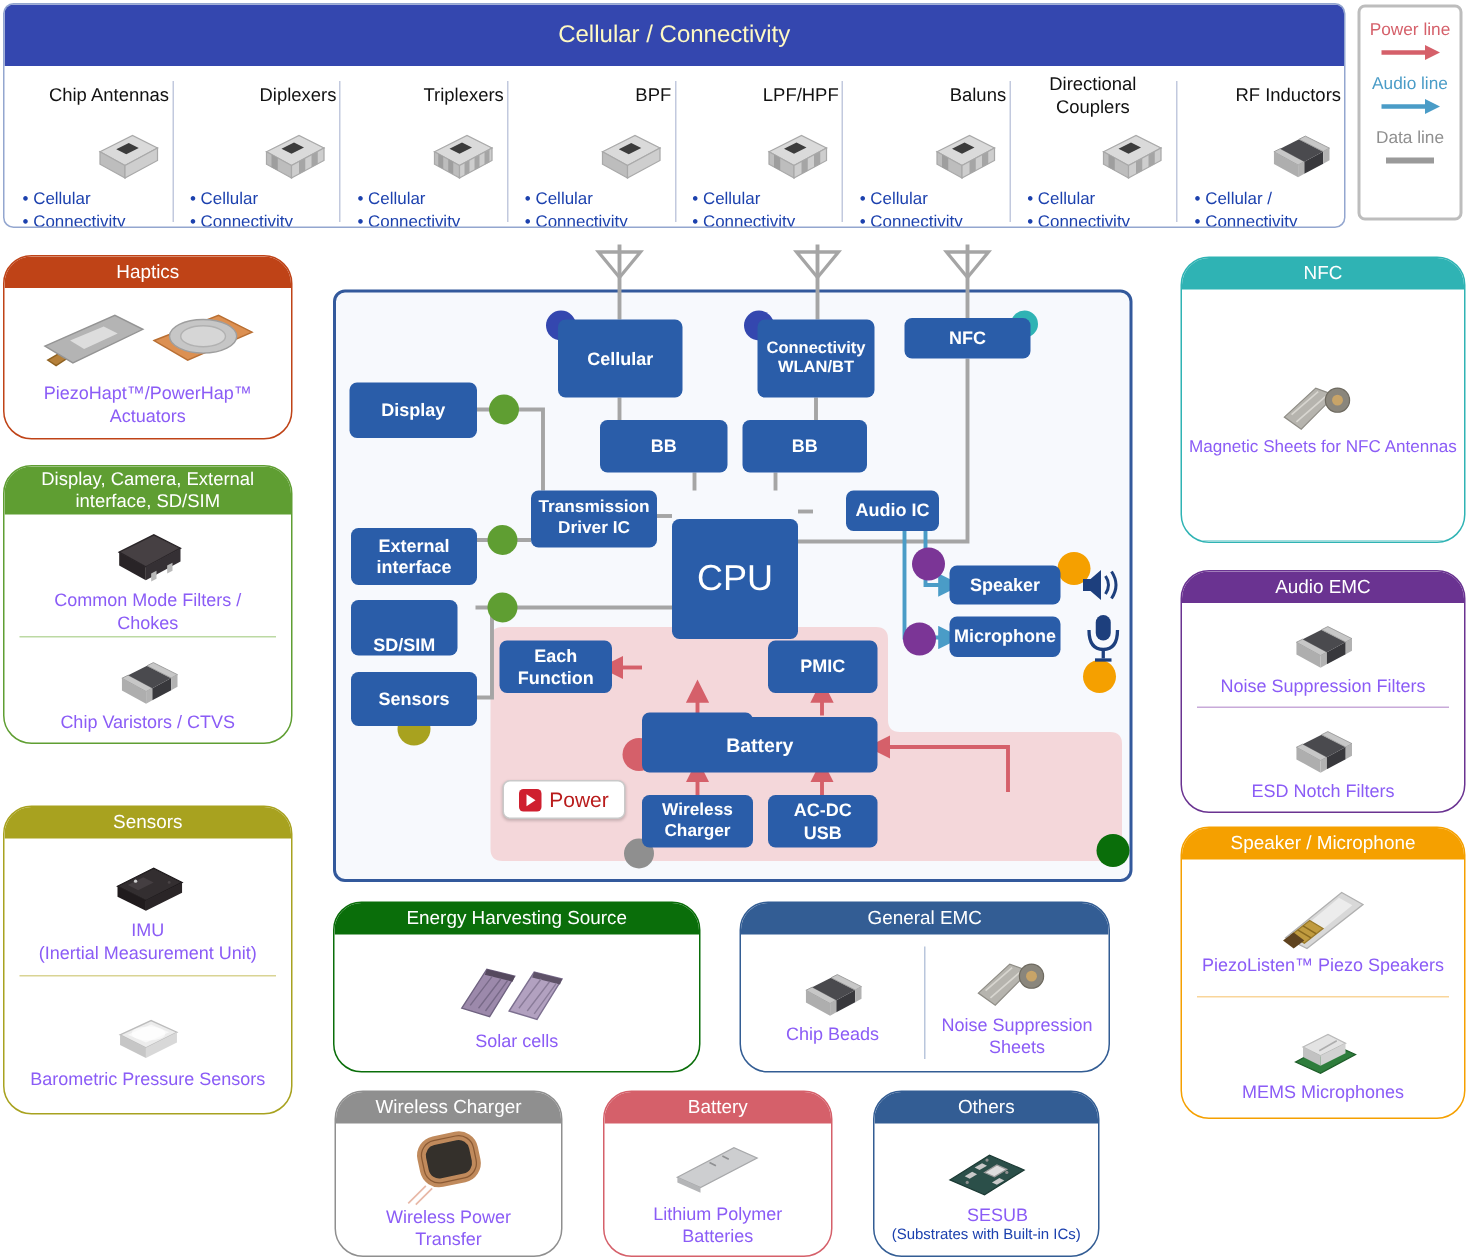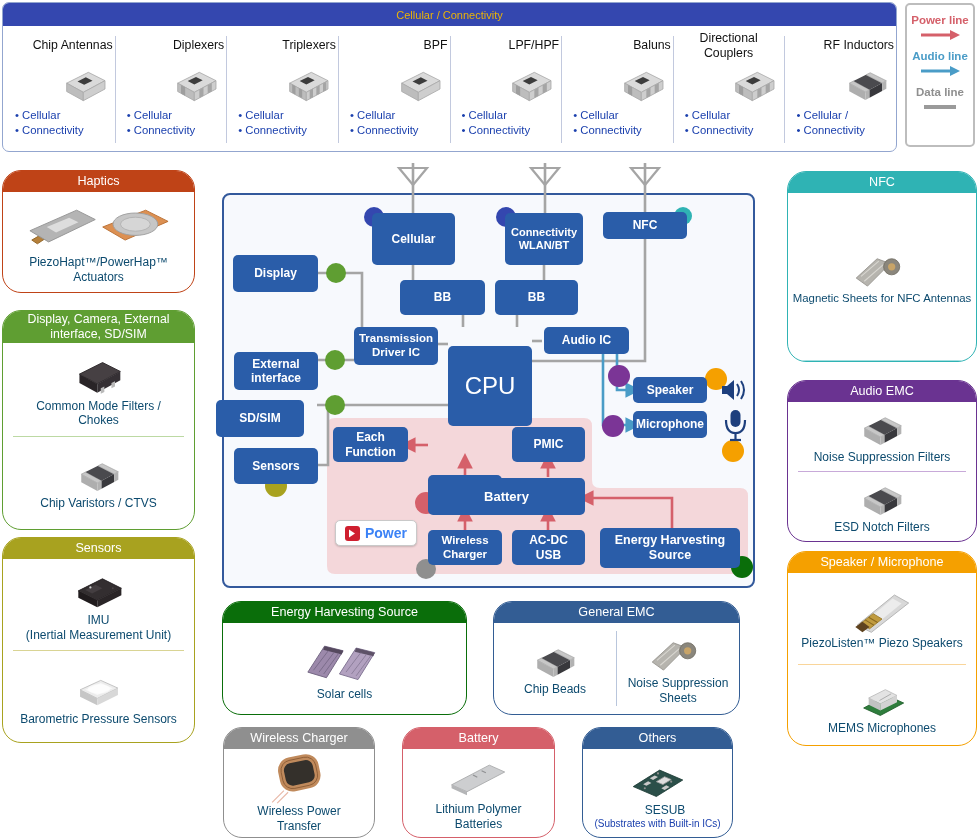--- a/index.html
+++ b/index.html
@@ -16,52 +16,52 @@
   .theme-genemc{--th:#335d94;--thl:#aebfd9;}
   .theme-wireless{--th:#8f8f8f;--thl:#d2d2d2;}
   .theme-battery{--th:#d5606a;--thl:#eebabe;}
   .theme-others{--th:#335d94;--thl:#aebfd9;}
 
   .preline{white-space:pre-line;}
 
   
   .top-strip{position:absolute;left:2px;top:2px;width:893px;height:148px;
     border:1.5px solid #93a6cf;border-radius:7px;background:#fff;display:flex;flex-direction:column;overflow:hidden;}
-  .ts-header{height:23px;background:#3447af;color:#eab308;font-size:11px;
+  .ts-header{height:41px;background:#3447af;color:#fef9c3;font-size:16px;
     display:flex;align-items:center;justify-content:center;flex:none;}
   .ts-body{flex:1;display:flex;}
   .ts-cell{flex:1;position:relative;display:flex;flex-direction:column;align-items:flex-end;padding-top:5px;}
   .ts-cell + .ts-cell::before{content:"";position:absolute;left:0;top:10px;bottom:8px;width:1px;background:#c2c9de;}
   .ts-title{font-size:12.3px;color:#111;text-align:center;line-height:1.15;height:29px;
     display:flex;align-items:center;justify-content:center;padding:0 2px;}
   .ts-icon{height:47px;display:flex;align-items:center;justify-content:center;}
   .ts-bullets{list-style:none;margin:1px 0 0 0;padding:0 0 0 12px;align-self:flex-start;}
   .ts-bullets li{font-size:11.3px;color:#1c41ae;line-height:1.32;}
   .ts-bullets li::before{content:"• ";}
 
   
   .legend{position:absolute;left:905px;top:3px;width:70px;height:144px;border:2px solid #bdbdbd;
     border-radius:5px;background:#fff;display:flex;flex-direction:column;align-items:center;padding-top:9px;box-sizing:border-box;}
-  .legend .l-label{font-size:11.5px;font-weight:bold;}
+  .legend .l-label{font-size:11.5px;}
   .legend .power{color:#d5606a;}
   .legend .audio{color:#4a9cc7;}
   .legend .data{color:#8f8f8f;}
   .legend svg{margin:3px 0 9px 0;}
 
   
   .card{position:absolute;border:1.5px solid var(--th);border-radius:19px;background:#fff;
     display:flex;flex-direction:column;overflow:hidden;box-sizing:border-box;}
   .card-header{background:var(--th);color:#fff;font-size:12.6px;text-align:center;
     display:flex;align-items:center;justify-content:center;height:21px;flex:none;line-height:1.2;}
   .card-header.tall{height:32px;font-size:12.3px;}
   .card-body{flex:1;display:flex;flex-direction:column;}
   .card-body.row{flex-direction:row;}
   .product{flex:1;display:flex;flex-direction:column;align-items:center;justify-content:center;padding:2px 4px;}
   .p-icon{display:flex;align-items:center;justify-content:center;}
-  .p-label{color:#0c4a6e;font-size:12px;text-align:center;line-height:1.22;}
+  .p-label{color:#8b5cf6;font-size:12px;text-align:center;line-height:1.22;}
   .p-label.small{font-size:11.4px;}
   .p-sub{color:#1c41ae;font-size:10px;text-align:center;line-height:1.2;}
   .divider{height:1px;background:var(--thl);margin:0 10px;flex:none;}
   .vdivider{width:1px;background:#b9c6dc;margin:8px 0;flex:none;}
 
   
   .panel{position:absolute;left:222px;top:193px;width:533px;height:395px;border:2px solid #33599c;
     border-radius:8px;background:#f7f9fd;box-sizing:border-box;z-index:0;}
   .overlay{position:absolute;left:0;top:0;z-index:1;pointer-events:none;}
   .dbox{position:absolute;background:#2a5da9;color:#fff;border-radius:5px;z-index:2;
@@ -70,21 +70,21 @@
   .dbox span{white-space:pre-line;}
   .dbox.f11{font-size:11px;}
   .dbox.f115{font-size:11.5px;}
   .dbox.f125{font-size:12.5px;}
   .dbox.cpu{font-size:24px;font-weight:500;}
   .power-chip{position:absolute;left:335px;top:520px;width:82px;height:26px;background:#fff;
     border:1.5px solid #c9c9c9;border-radius:5px;box-shadow:0 1px 2px rgba(0,0,0,.18);z-index:2;
     display:flex;align-items:center;justify-content:center;gap:5px;box-sizing:border-box;}
   .power-chip .pc-ico{width:15px;height:15px;background:#cf1f2f;border-radius:3px;
     display:flex;align-items:center;justify-content:center;flex:none;}
-  .power-chip .pc-txt{color:#3b82f6;font-weight:bold;font-size:14px;}
+  .power-chip .pc-txt{color:#b91c1c;font-weight:normal;font-size:14px;}
 </style>
 </head>
 <body>
 
 <div class="page">
 
   <section class="top-strip">
     <div class="ts-header">Cellular / Connectivity</div>
     <div class="ts-body">
       <div class="ts-cell">
@@ -260,21 +260,21 @@
    <ellipse cx="119" cy="27" rx="24" ry="12" fill="#c6c6c6" stroke="#9e9e9e"></ellipse>
    <ellipse cx="119" cy="27" rx="16" ry="7.5" fill="#d6d6d6" stroke="#b1b1b1"></ellipse>
             </svg>
           </span>
         <div class="p-label preline">PiezoHapt™/PowerHap™
 Actuators</div>
       </div>
     </div>
   </div>
 
-  <div class="card theme-display" style="left:2px;top:310px;width:193px;height:220px;">
+  <div class="card theme-display" style="left:2px;top:310px;width:193px;height:186px;">
     <div class="card-header tall preline">Display, Camera, External
 interface, SD/SIM</div>
     <div class="card-body">
       <div class="product">
         <span class="p-icon">
             <svg viewBox="0 0 72 52" width="64" height="48">
    <polygon points="14,25 40,12 60,22 34,36" fill="#464043" stroke="#2a2528"></polygon>
    <polygon points="14,25 34,36 34,46 14,35" fill="#292427"></polygon>
    <polygon points="34,36 60,22 60,32 34,46" fill="#353034"></polygon>
    <polygon points="38,41 42,39 42,45 38,47" fill="#b9b9b9"></polygon>
@@ -631,34 +631,34 @@
   <div class="dbox" style="left:495px;top:280px;width:83px;height:35px;">
       <span>BB</span>
     </div>
   <div class="dbox f115" style="left:354px;top:327px;width:84px;height:38px;">
       <span>Transmission
 Driver IC</span>
     </div>
   <div class="dbox cpu" style="left:448px;top:346px;width:84px;height:80px;">
       <span>CPU</span>
     </div>
-  <div class="dbox" style="left:544px;top:327px;width:85px;height:27px;">
+  <div class="dbox" style="left:564px;top:327px;width:62px;height:27px;">
       <span>Audio IC</span>
     </div>
   <div class="dbox" style="left:633px;top:377px;width:74px;height:26px;">
       <span>Speaker</span>
     </div>
   <div class="dbox" style="left:633px;top:411px;width:74px;height:27px;">
       <span>Microphone</span>
     </div>
   <div class="dbox" style="left:234px;top:352px;width:84px;height:38px;">
       <span>External
 interface</span>
     </div>
-  <div class="dbox" style="left:216px;top:400px;width:88px;height:37px;">
+  <div class="dbox" style="left:234px;top:400px;width:71px;height:37px;align-items:flex-end;">
       <span>SD/SIM</span>
     </div>
   <div class="dbox" style="left:234px;top:448px;width:84px;height:36px;">
       <span>Sensors</span>
     </div>
   <div class="dbox" style="left:333px;top:427px;width:75px;height:35px;">
       <span>Each
 Function</span>
     </div>
   <div class="dbox" style="left:428px;top:427px;width:74px;height:35px;margin-top:48px;">
@@ -670,24 +670,20 @@
   <div class="dbox" style="left:428px;top:478px;width:157px;height:37px;font-size:13px;">
       <span>Battery</span>
     </div>
   <div class="dbox f115" style="left:428px;top:530px;width:74px;height:35px;">
       <span>Wireless
 Charger</span>
     </div>
   <div class="dbox" style="left:512px;top:530px;width:73px;height:35px;">
       <span>AC-DC
 USB</span>
-    </div>
-  <div class="dbox f125" style="left:600px;top:528px;width:140px;height:40px;">
-      <span>Energy Harvesting
-Source</span>
     </div>
 
   <div class="power-chip">
     <span class="pc-ico">
       <svg width="8" height="9">
           <polygon points="1,0.5 7,4.5 1,8.5" fill="#fff"></polygon>
         </svg>
     </span>
     <span class="pc-txt">Power</span>
   </div>

